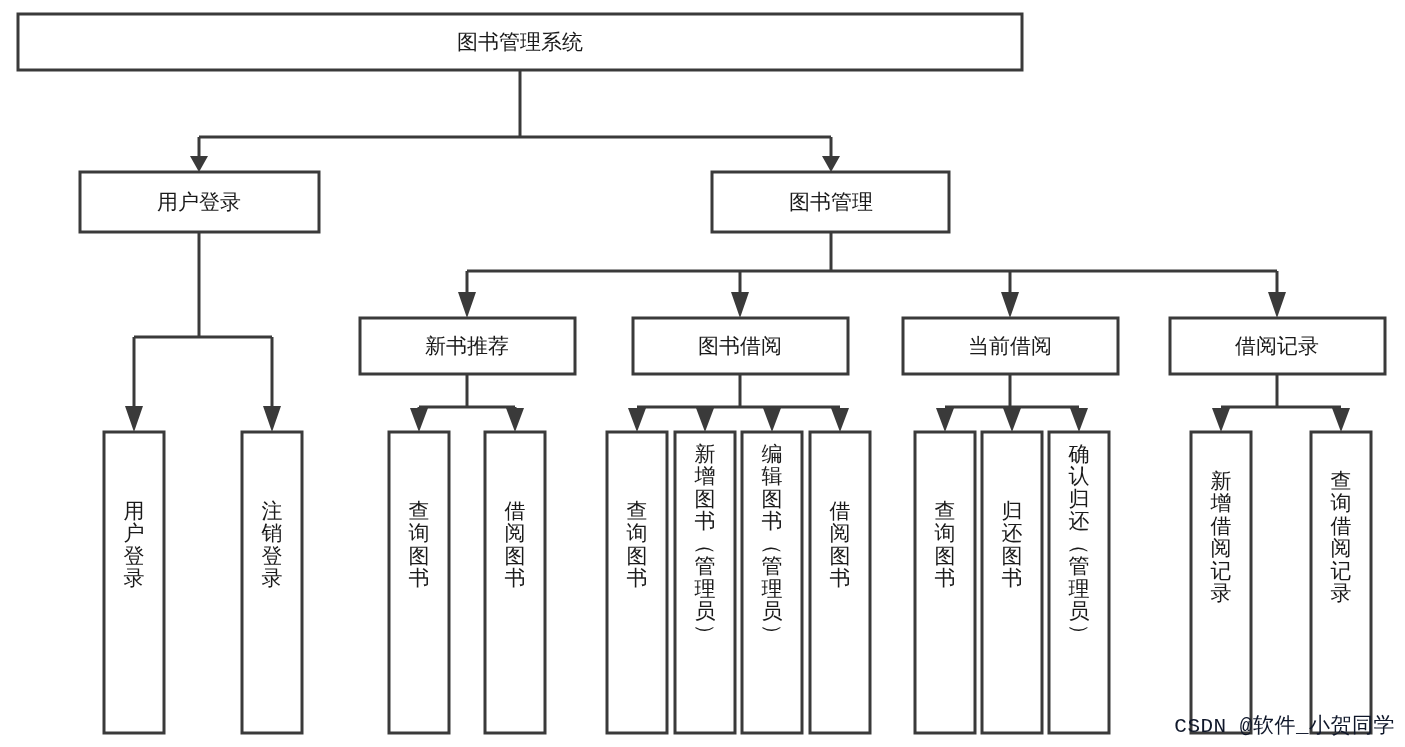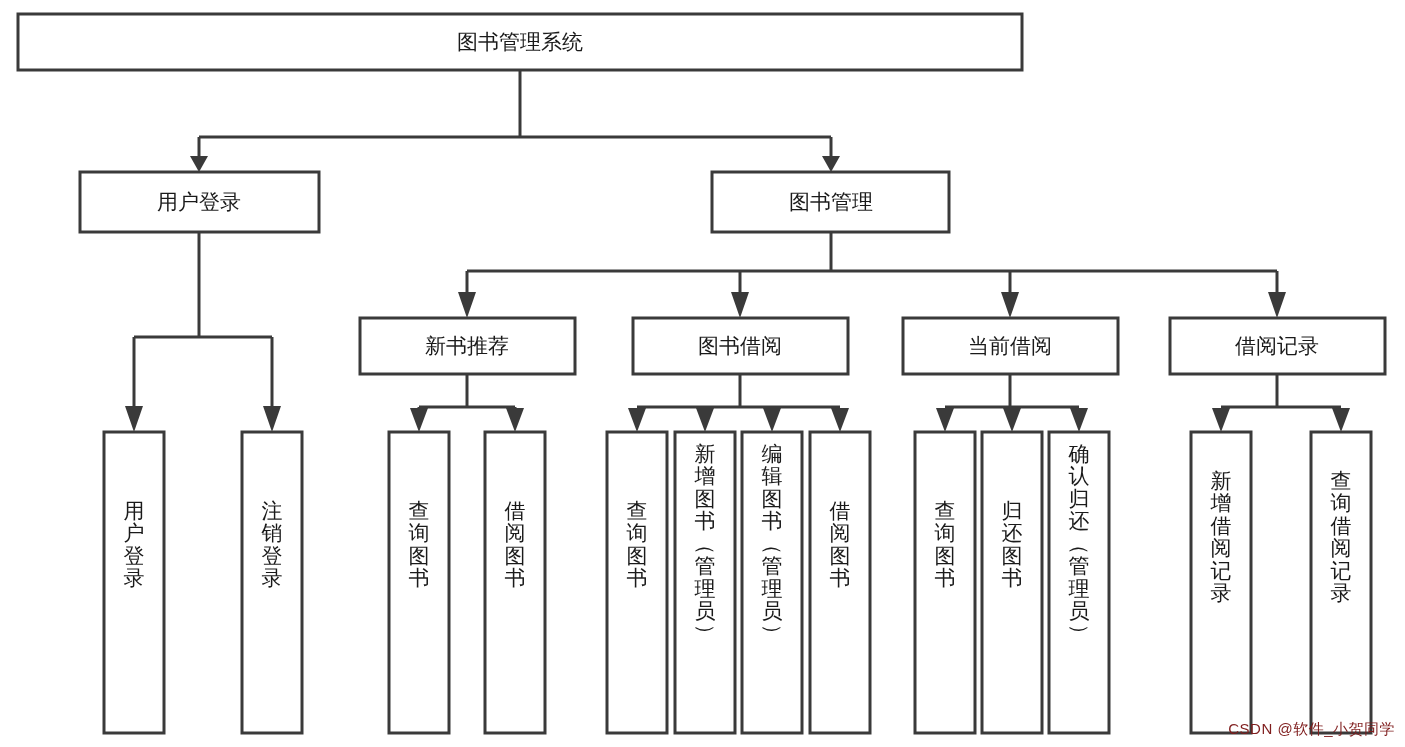--- a/index.html
+++ b/index.html
@@ -54,23 +54,23 @@
     font-family: "Liberation Sans", "DejaVu Sans", sans-serif;
     font-size: 21px;
     fill: #1a1a1a;
     text-anchor: middle;
     dominant-baseline: middle;
   }
   .watermark {
     position: absolute;
     right: 10px;
     bottom: 8px;
-    font-family: Liberation Sans, sans-serif;
-    font-size: 15px;
-    color: #7f1d1d;
+    font-family: Liberation Mono, monospace;
+    font-size: 21px;
+    color: #0f172a;
     letter-spacing: 0.5px;
     white-space: nowrap;
     pointer-events: none;
   }
   .vtext-wrap {
     position: absolute;
     display: flex;
     flex-direction: column;
     align-items: center;
     justify-content: flex-start;

